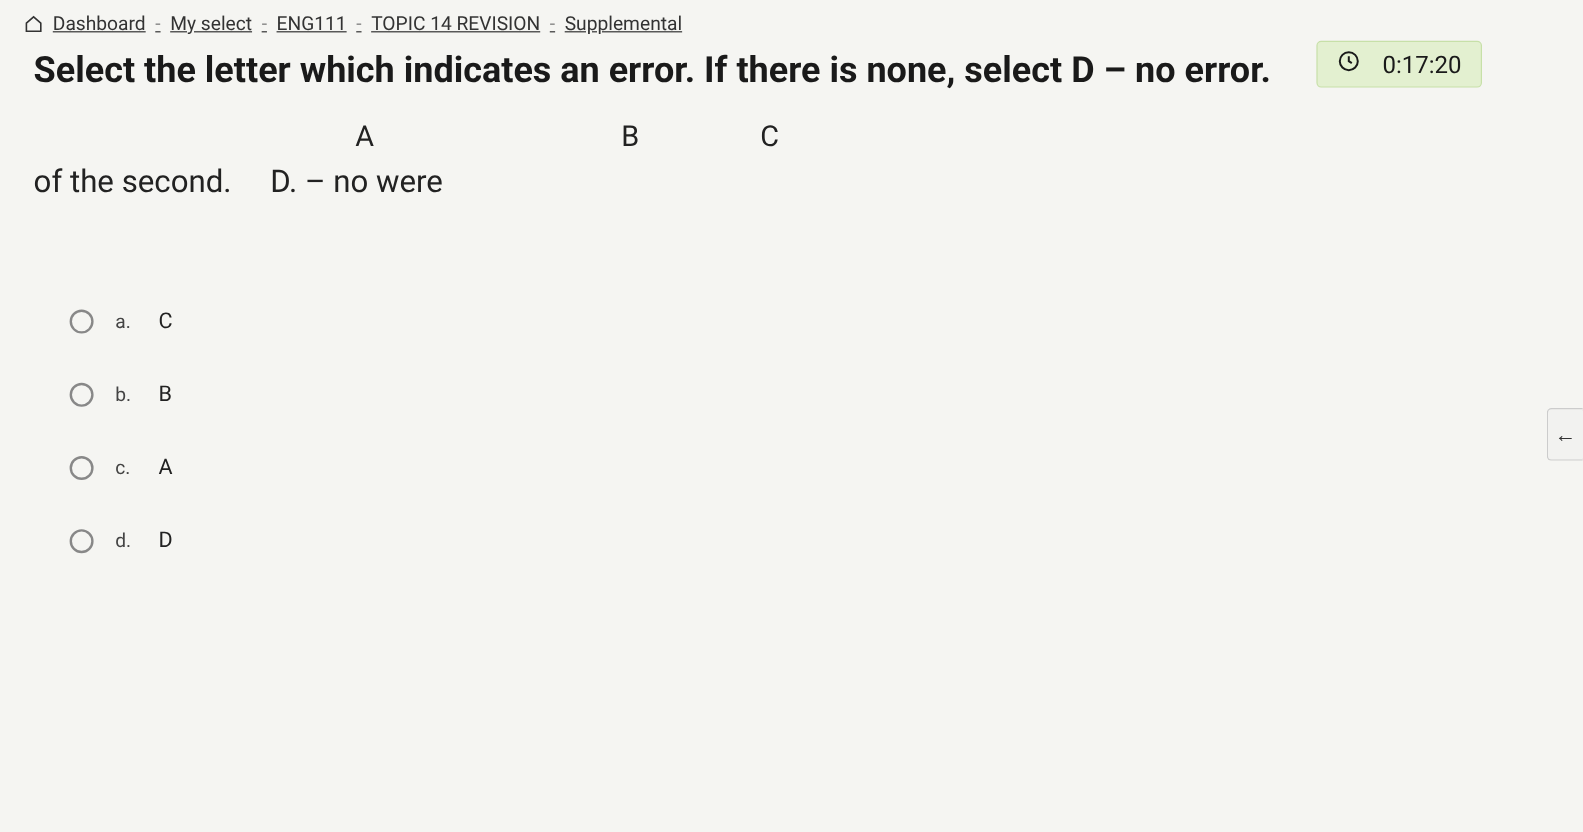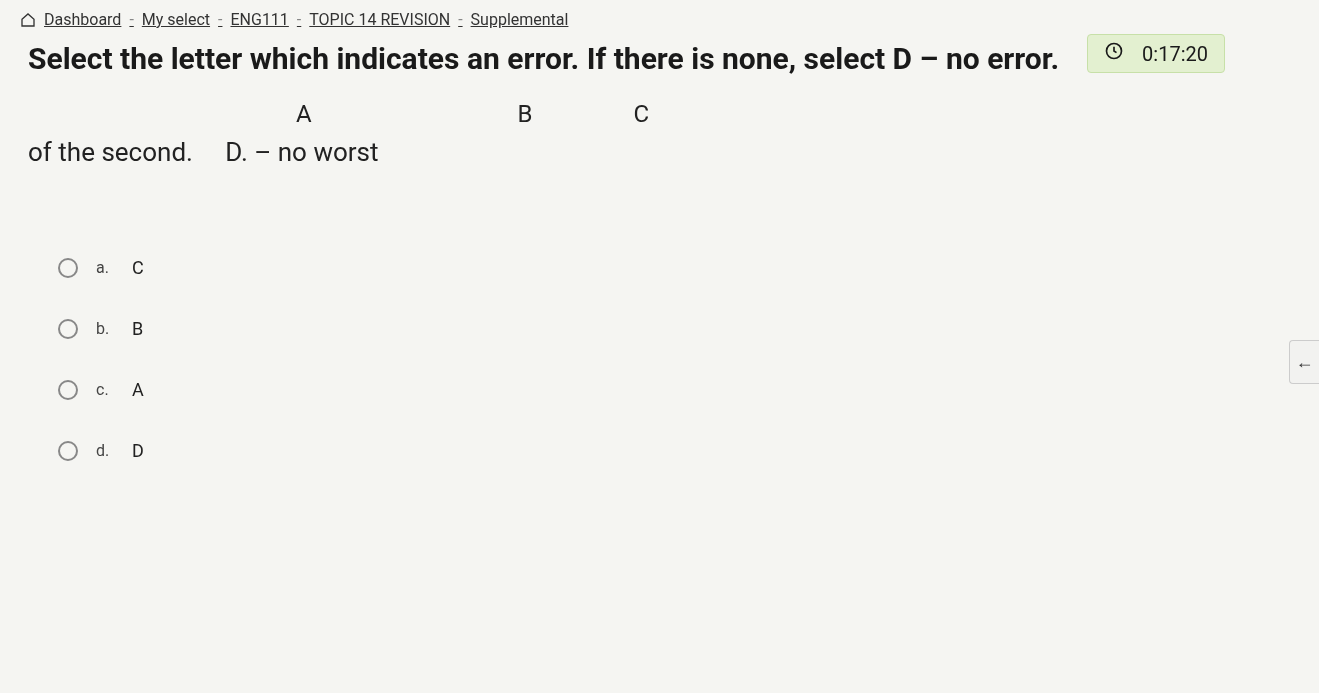--- a/index.html
+++ b/index.html
@@ -23,21 +23,21 @@
   }
   .breadcrumb a { color: #333; text-decoration: none; }
   .breadcrumb .sep { color: #888; }
   .home-icon {
     display: inline-flex;
     align-items: center;
   }
   .timer-badge {
     position: absolute;
     top: 34px;
-    right: 94px;
+    right: 84px;
     background: #e3f0d0;
     border: 1px solid #c7e0a8;
     border-radius: 4px;
     padding: 6px 16px;
     display: flex;
     align-items: center;
     gap: 18px;
     font-size: 20px;
     color: #1a1a1a;
   }
@@ -154,21 +154,21 @@
   <h2 class="instruction">Select the letter which indicates an error. If there is none, select D – no error.</h2>
 
   <div class="letters-row">
     <span class="letA">A</span>
     <span class="letB">B</span>
     <span class="letC">C</span>
   </div>
   <div class="line2">
     <span>of the second.</span>
     &nbsp;&nbsp;&nbsp;
-    <span>D. – no worst</span>
+    <span>D. – no were</span>
   </div>
 
   <div class="options">
     <label class="option">
       <span class="radio"></span>
       <span class="opt-key">a.</span>
       <span class="opt-val">C</span>
     </label>
     <label class="option">
       <span class="radio"></span>

